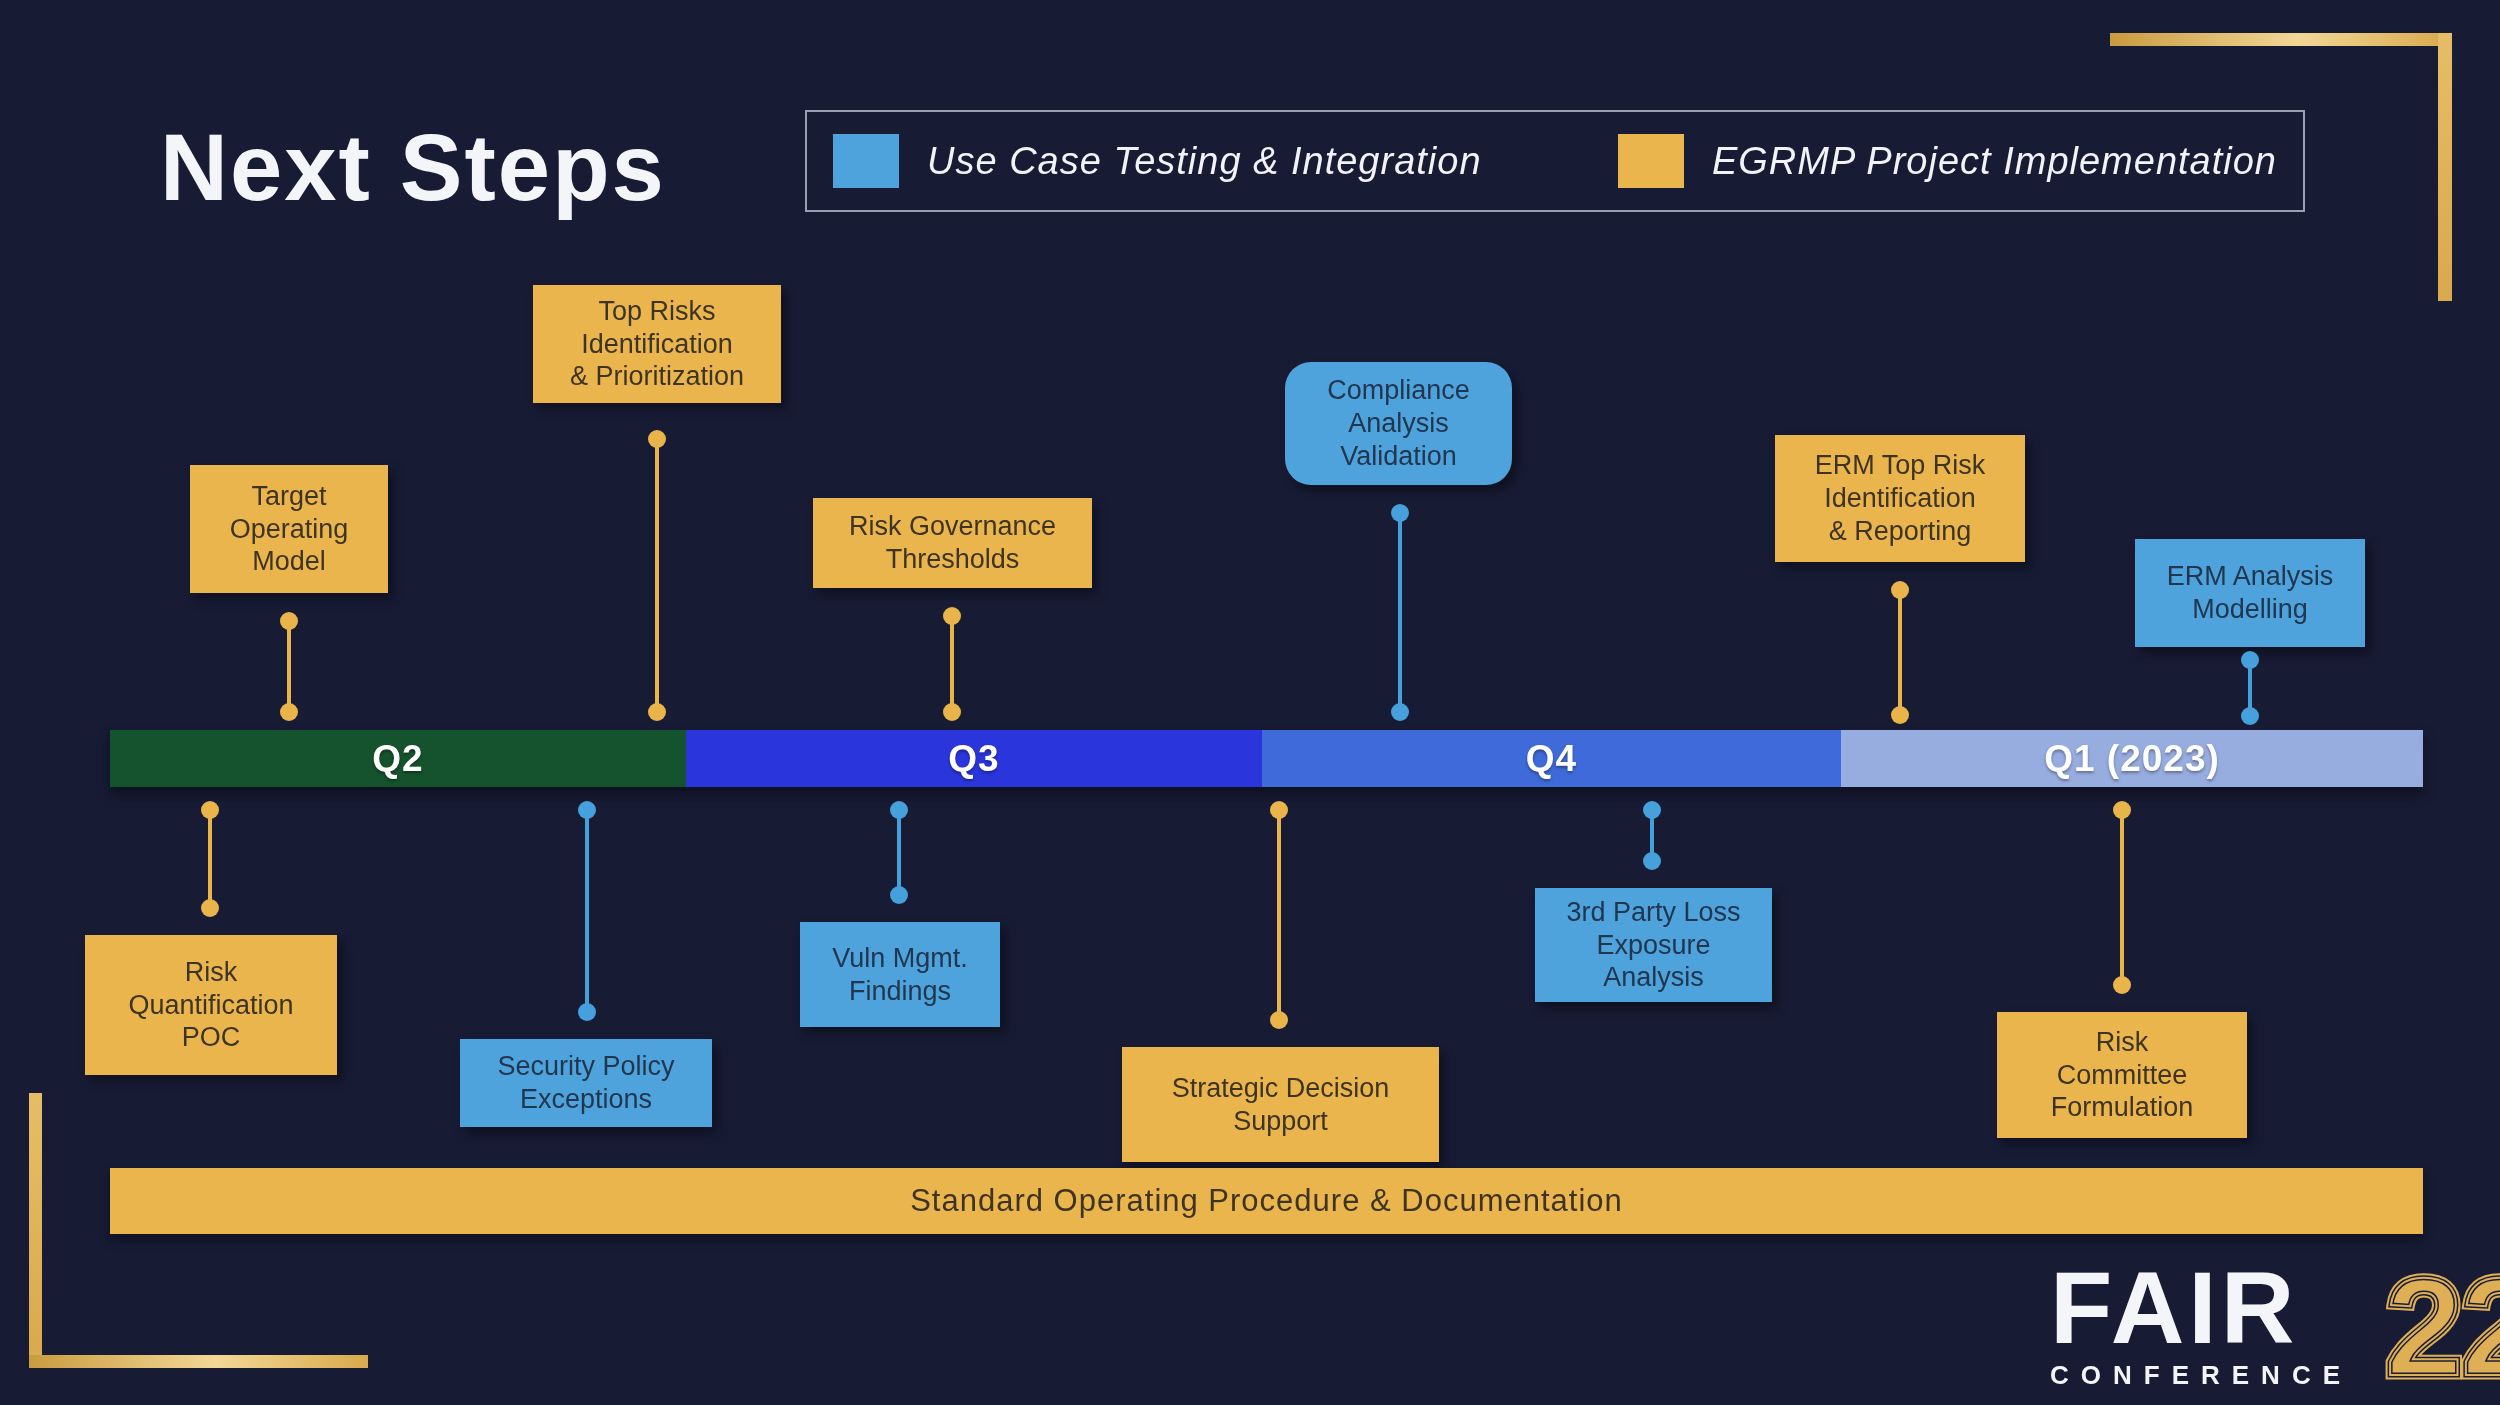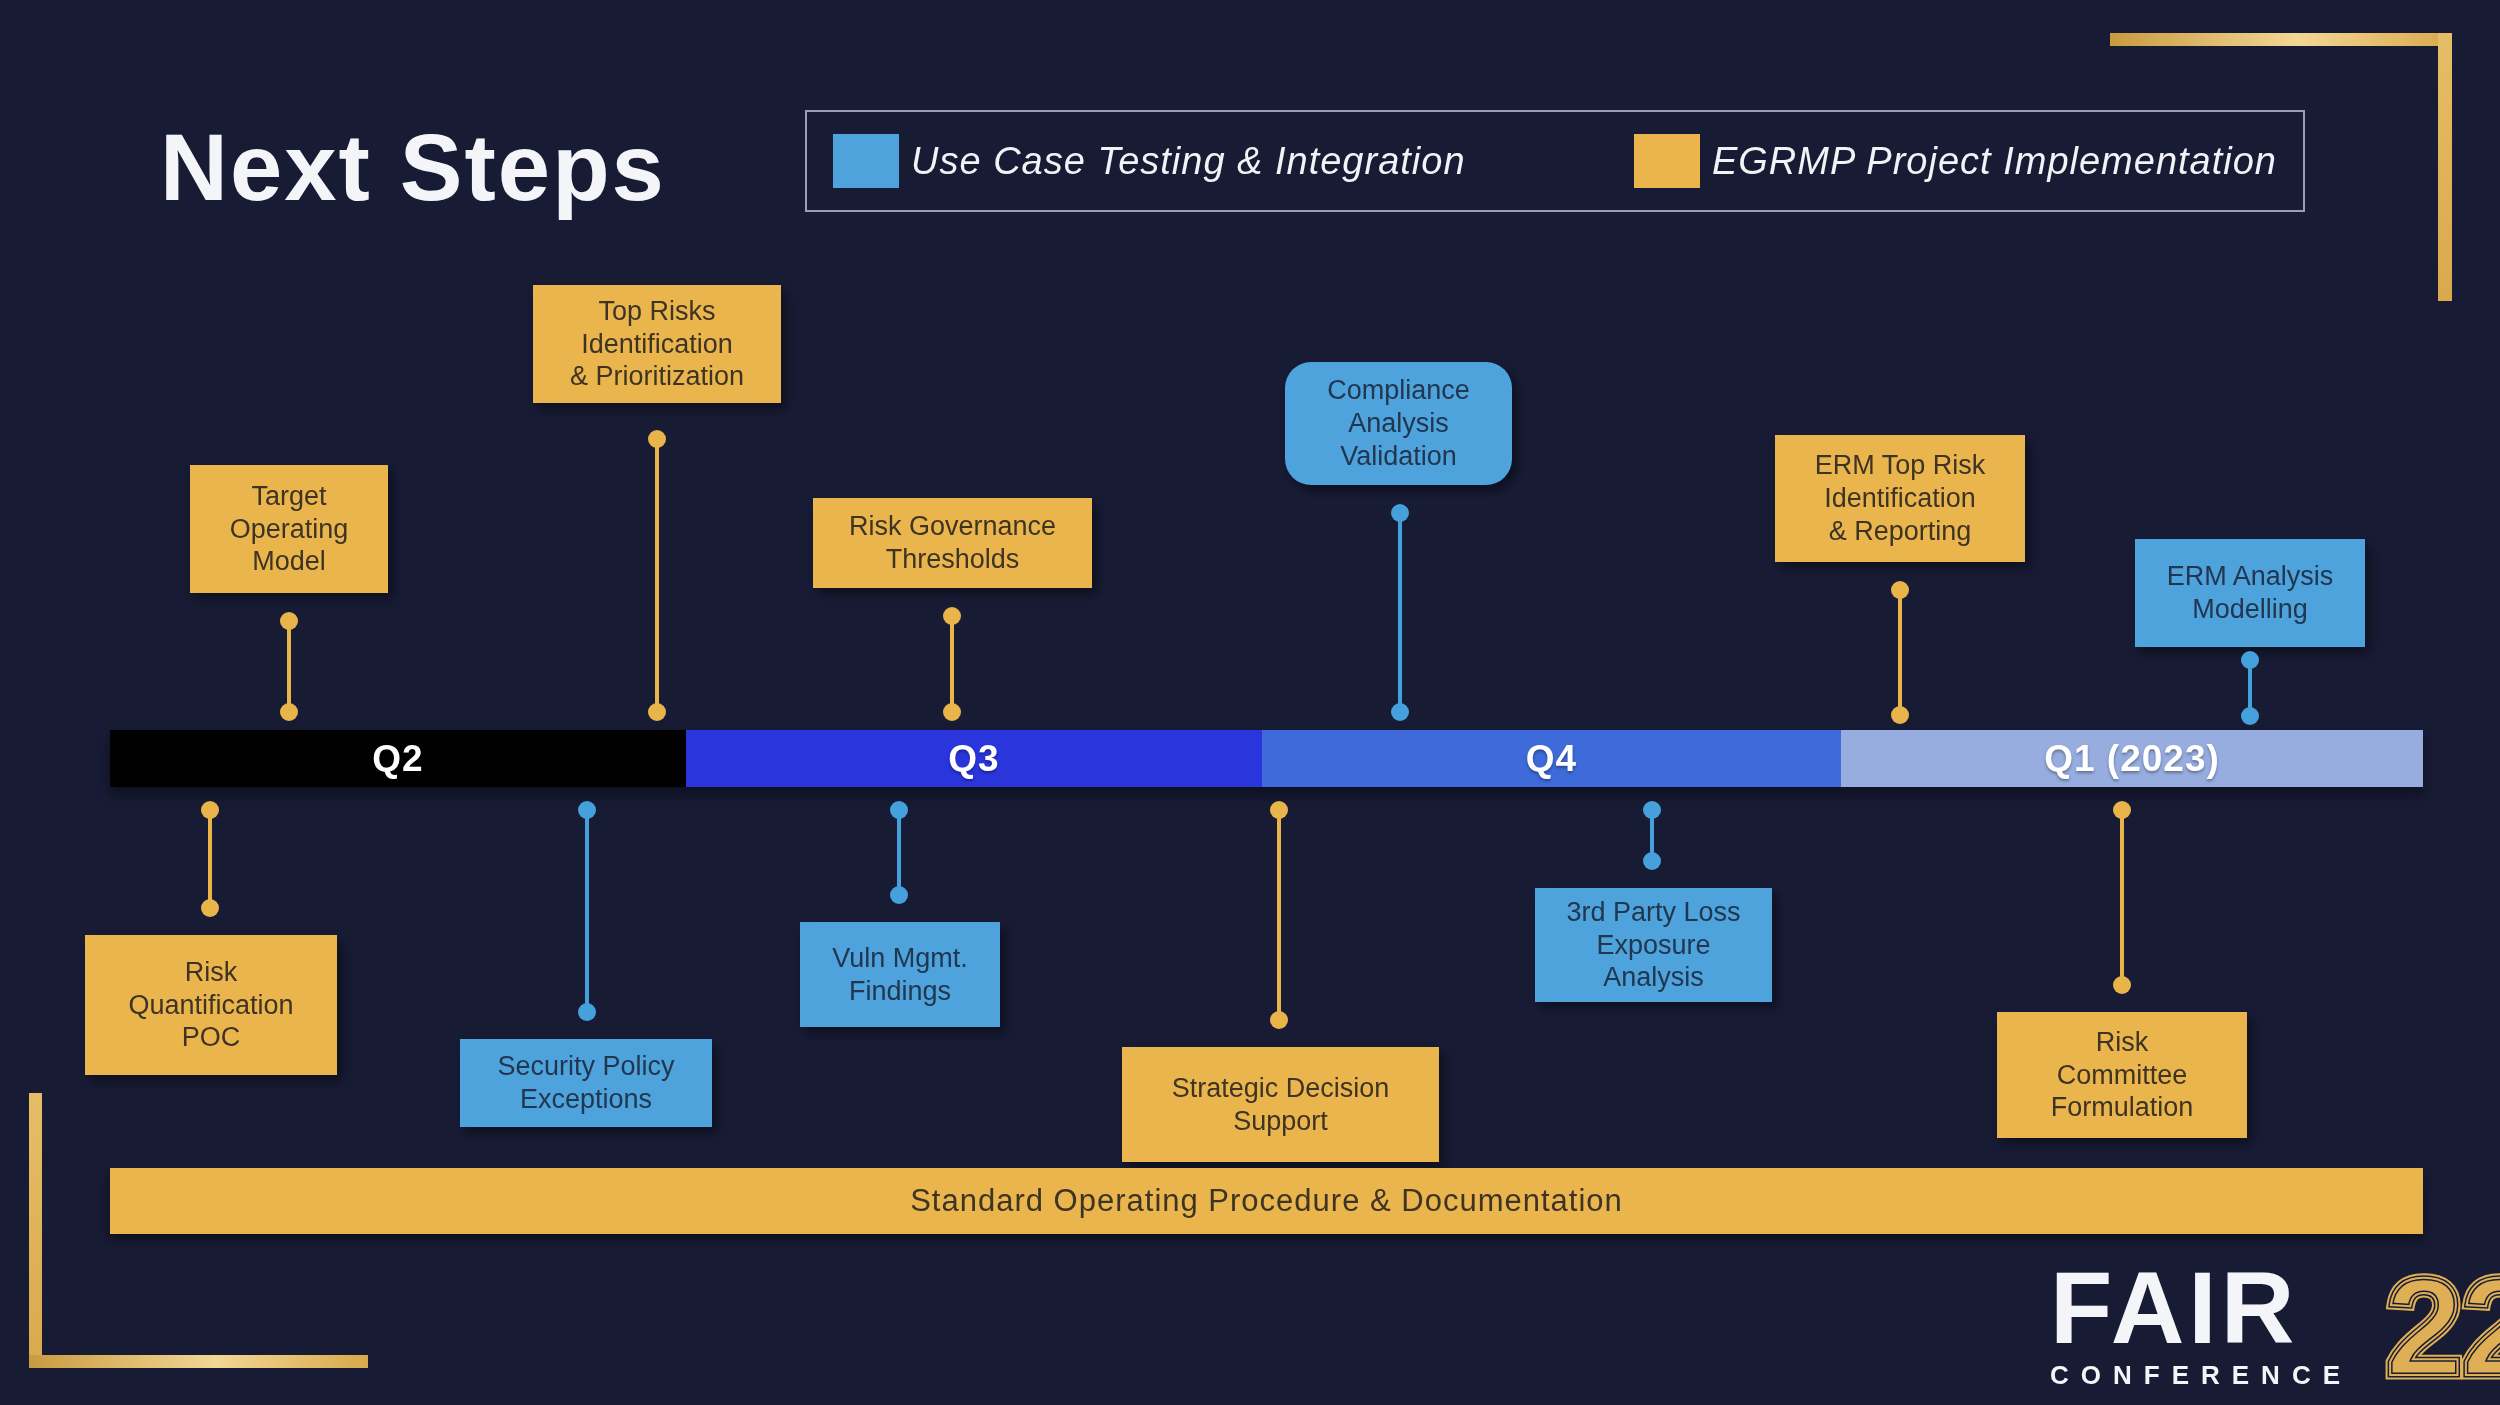--- a/index.html
+++ b/index.html
@@ -12,21 +12,21 @@
   .title{
     position:absolute;left:160px;top:98px;
     font-size:94px;font-weight:bold;letter-spacing:2px;color:#f4f5f8;margin-top:16px;
   }
   
   .legend{
     position:absolute;left:805px;top:110px;width:1500px;height:102px;
     border:2px solid #9aa0b2;display:flex;align-items:center;
     justify-content:space-between;padding:0 26px;box-sizing:border-box;
   }
-  .legend-item{display:flex;align-items:center;gap:12px;}
+  .legend-item{display:flex;align-items:center;gap:28px;}
   .legend-swatch{width:66px;height:54px;flex:0 0 auto;}
   .legend-label{font-size:38px;font-style:italic;color:#f2f3f6;letter-spacing:1px;}
   
   .bar{
     position:absolute;left:110px;top:730px;width:2313px;height:57px;
     display:flex;box-shadow:0 7px 12px rgba(0,0,0,.4);
   }
   .bar .seg{
     display:flex;align-items:center;justify-content:center;
     color:#fff;font-size:37px;font-weight:bold;letter-spacing:1px;
@@ -130,21 +130,21 @@
     </div>
 
   <div class="stem gold" style="left:287px;top:621px;height:91px;"></div>
   <div class="stem gold" style="left:655px;top:439px;height:273px;"></div>
   <div class="stem gold" style="left:950px;top:616px;height:96px;"></div>
   <div class="stem blue" style="left:1398px;top:513px;height:199px;"></div>
   <div class="stem gold" style="left:1898px;top:590px;height:125px;"></div>
   <div class="stem blue" style="left:2248px;top:660px;height:56px;"></div>
 
   <div class="bar">
-    <div class="seg" style="width: 576px; background-color: #000000;">Q2</div>
+    <div class="seg" style="width: 576px; background-color: #14532d;">Q2</div>
     <div class="seg" style="width: 576px; background-color: rgb(42, 54, 220);">Q3</div>
     <div class="seg" style="width: 579px; background-color: rgb(62, 107, 217);">Q4</div>
     <div class="seg" style="width: 582px; background-color: rgb(151, 173, 224);">Q1 (2023)</div>
   </div>
 
   <div class="stem gold" style="left:208px;top:810px;height:98px;"></div>
   <div class="stem blue" style="left:585px;top:810px;height:202px;"></div>
   <div class="stem blue" style="left:897px;top:810px;height:85px;"></div>
   <div class="stem gold" style="left:1277px;top:810px;height:210px;"></div>
   <div class="stem blue" style="left:1650px;top:810px;height:51px;"></div>

